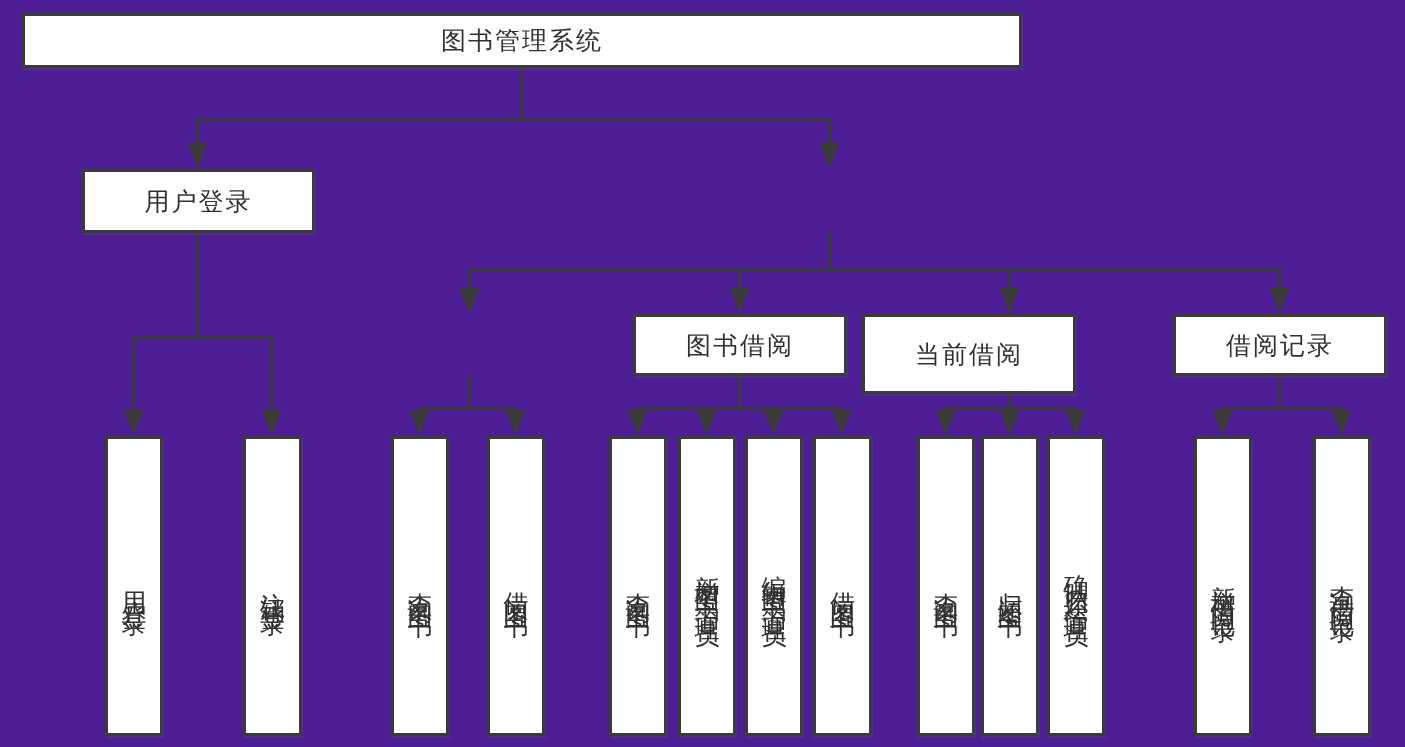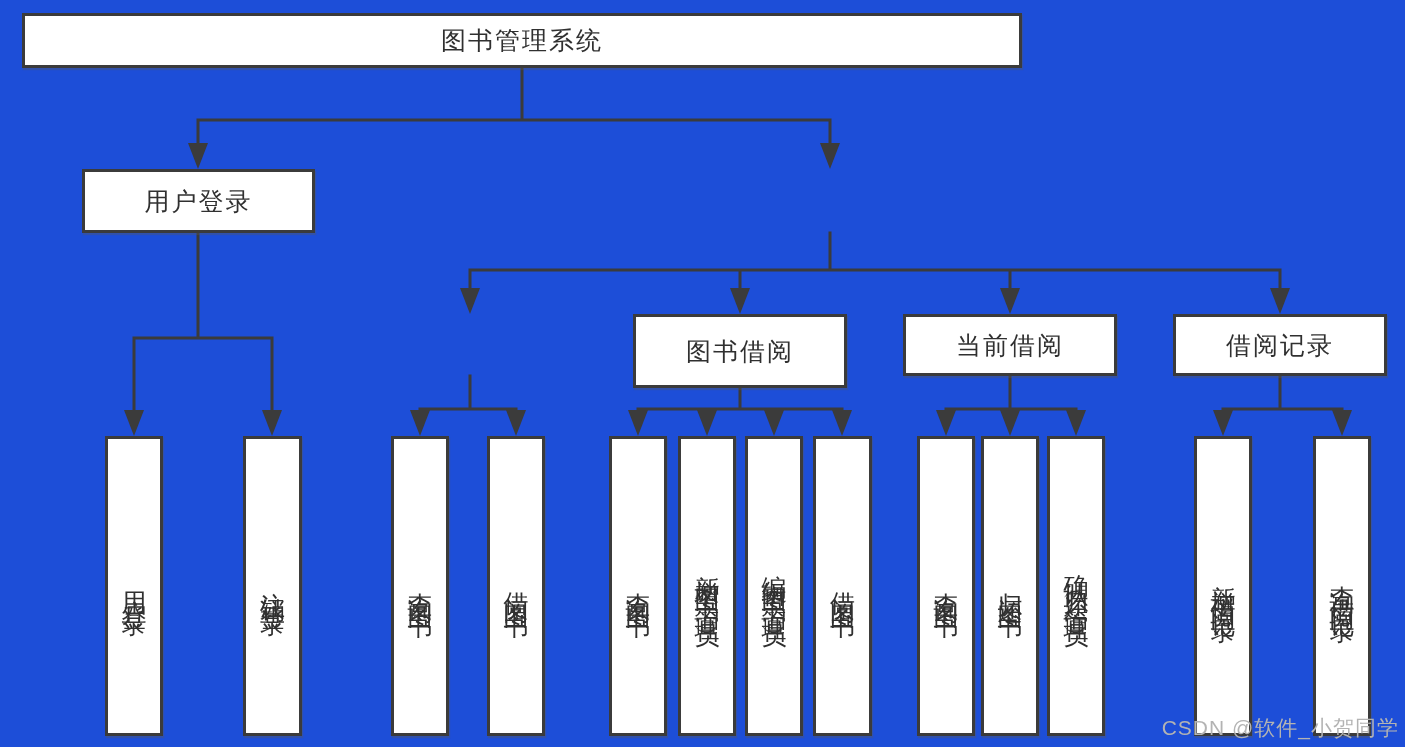--- a/index.html
+++ b/index.html
@@ -1,17 +1,17 @@
 <!DOCTYPE html>
 <html><head>
 <meta charset="utf-8">
 <style>
   html, body { margin:0; padding:0; background:#ffffff; }
   .canvas {
-    position:relative; width:1405px; height:747px; background:#1d4ed8;
+    position:relative; width:1405px; height:747px; background:#4c1d95;
     font-family:"Liberation Sans", sans-serif; overflow:hidden;
   }
   .connectors { position:absolute; left:0; top:0; z-index:0; }
   .node {
     position:absolute; box-sizing:border-box; background:#ffffff;
     border:3px solid #3b3b3b; color:#303030; z-index:1;
     display:flex; align-items:center; justify-content:center;
     box-shadow:1px 2px 1px rgba(90,90,90,0.35);
   }
   .h-node { font-size:25px; letter-spacing:2px; white-space:nowrap; }
@@ -63,24 +63,24 @@
   </svg>
 
   <div class="node h-node" style="left:22px;top:13px;width:1000px;height:55px">
     <span>图书管理系统</span>
   </div>
 
   <div class="node h-node" style="left:82px;top:169px;width:233px;height:64px">
     <span>用户登录</span>
   </div>
 
-  <div class="node h-node" style="left:633px;top:314px;width:214px;height:74px">
+  <div class="node h-node" style="left:633px;top:314px;width:214px;height:62px">
     <span>图书借阅</span>
   </div>
-  <div class="node h-node" style="left:903px;top:314px;width:214px;height:62px">
+  <div class="node h-node" style="left:862px;top:314px;width:214px;height:80px">
     <span>当前借阅</span>
   </div>
   <div class="node h-node" style="left:1173px;top:314px;width:214px;height:62px">
     <span>借阅记录</span>
   </div>
 
   <div class="node v-node" style="left:105px;top:436px;width:58px;height:300px">
     <span>用户登录</span>
   </div>
   <div class="node v-node" style="left:243px;top:436px;width:59px;height:300px">
@@ -117,15 +117,14 @@
     <span>确认归还（管理员）</span>
   </div>
 
   <div class="node v-node" style="left:1194px;top:436px;width:58px;height:300px">
     <span>新增借阅记录</span>
   </div>
   <div class="node v-node" style="left:1313px;top:436px;width:58px;height:300px">
     <span>查询借阅记录</span>
   </div>
 
-  <div class="watermark">CSDN @软件_小贺同学</div>
 
 </div>
 
 </body></html>

